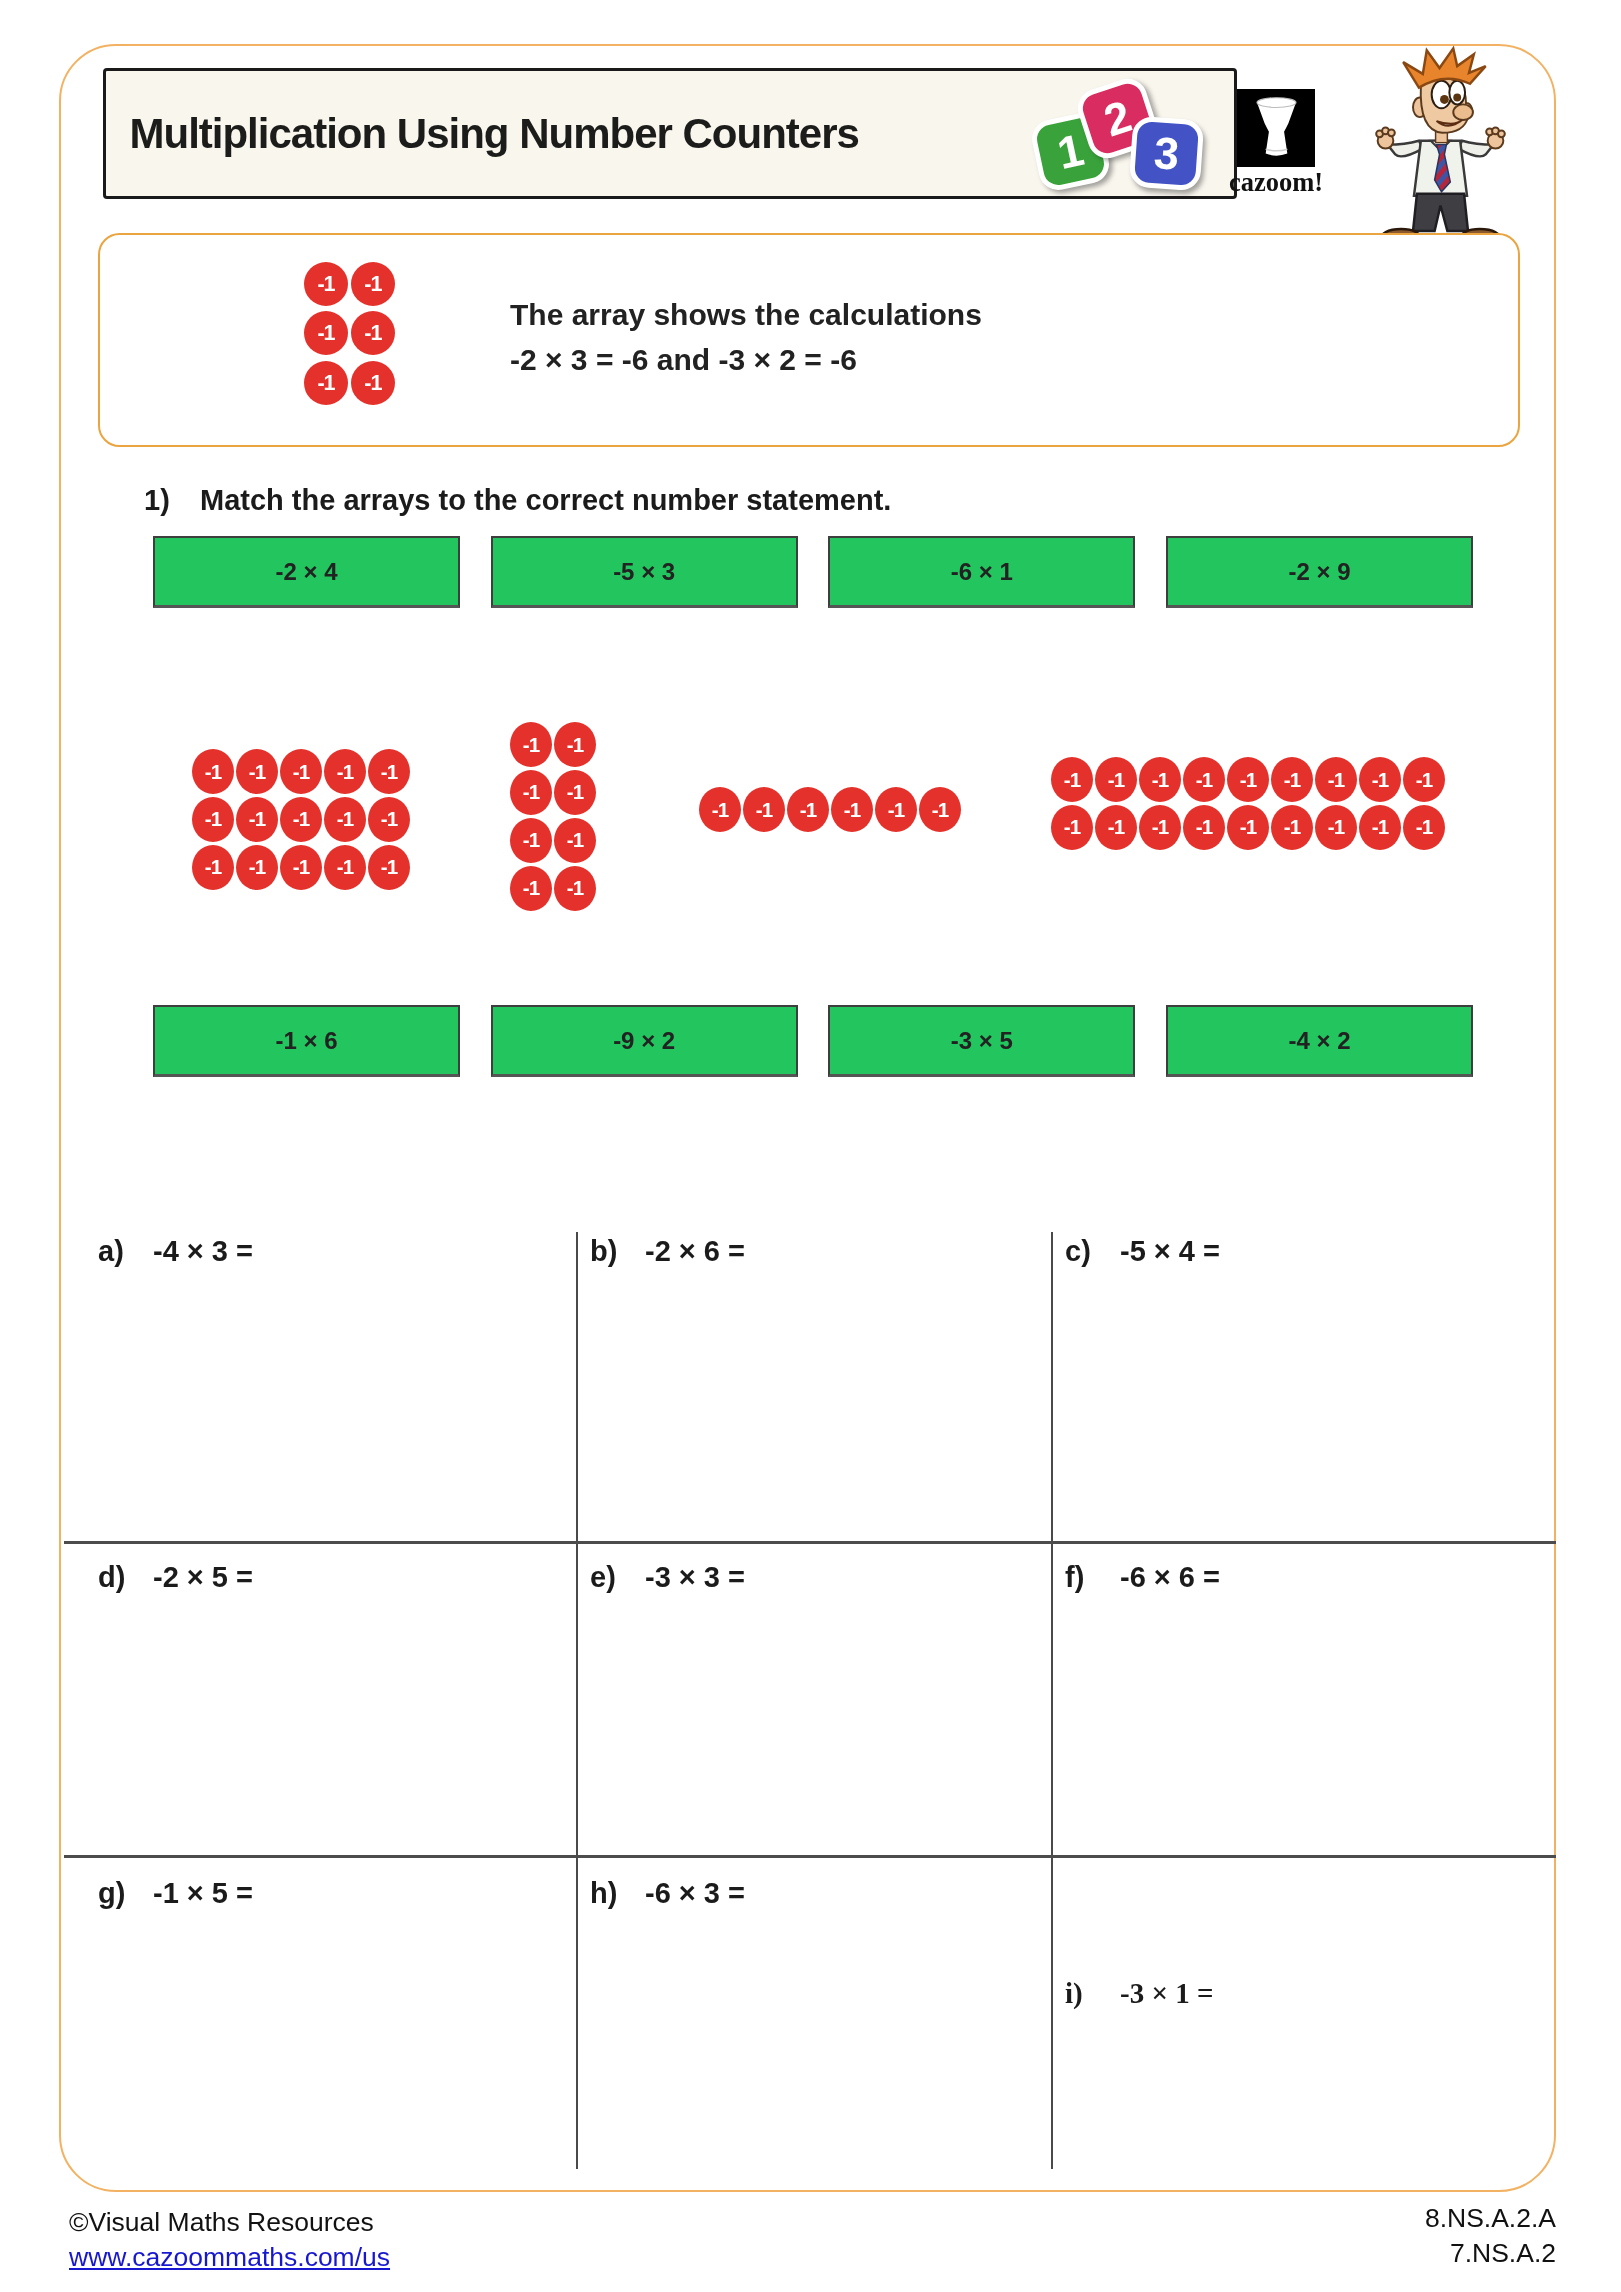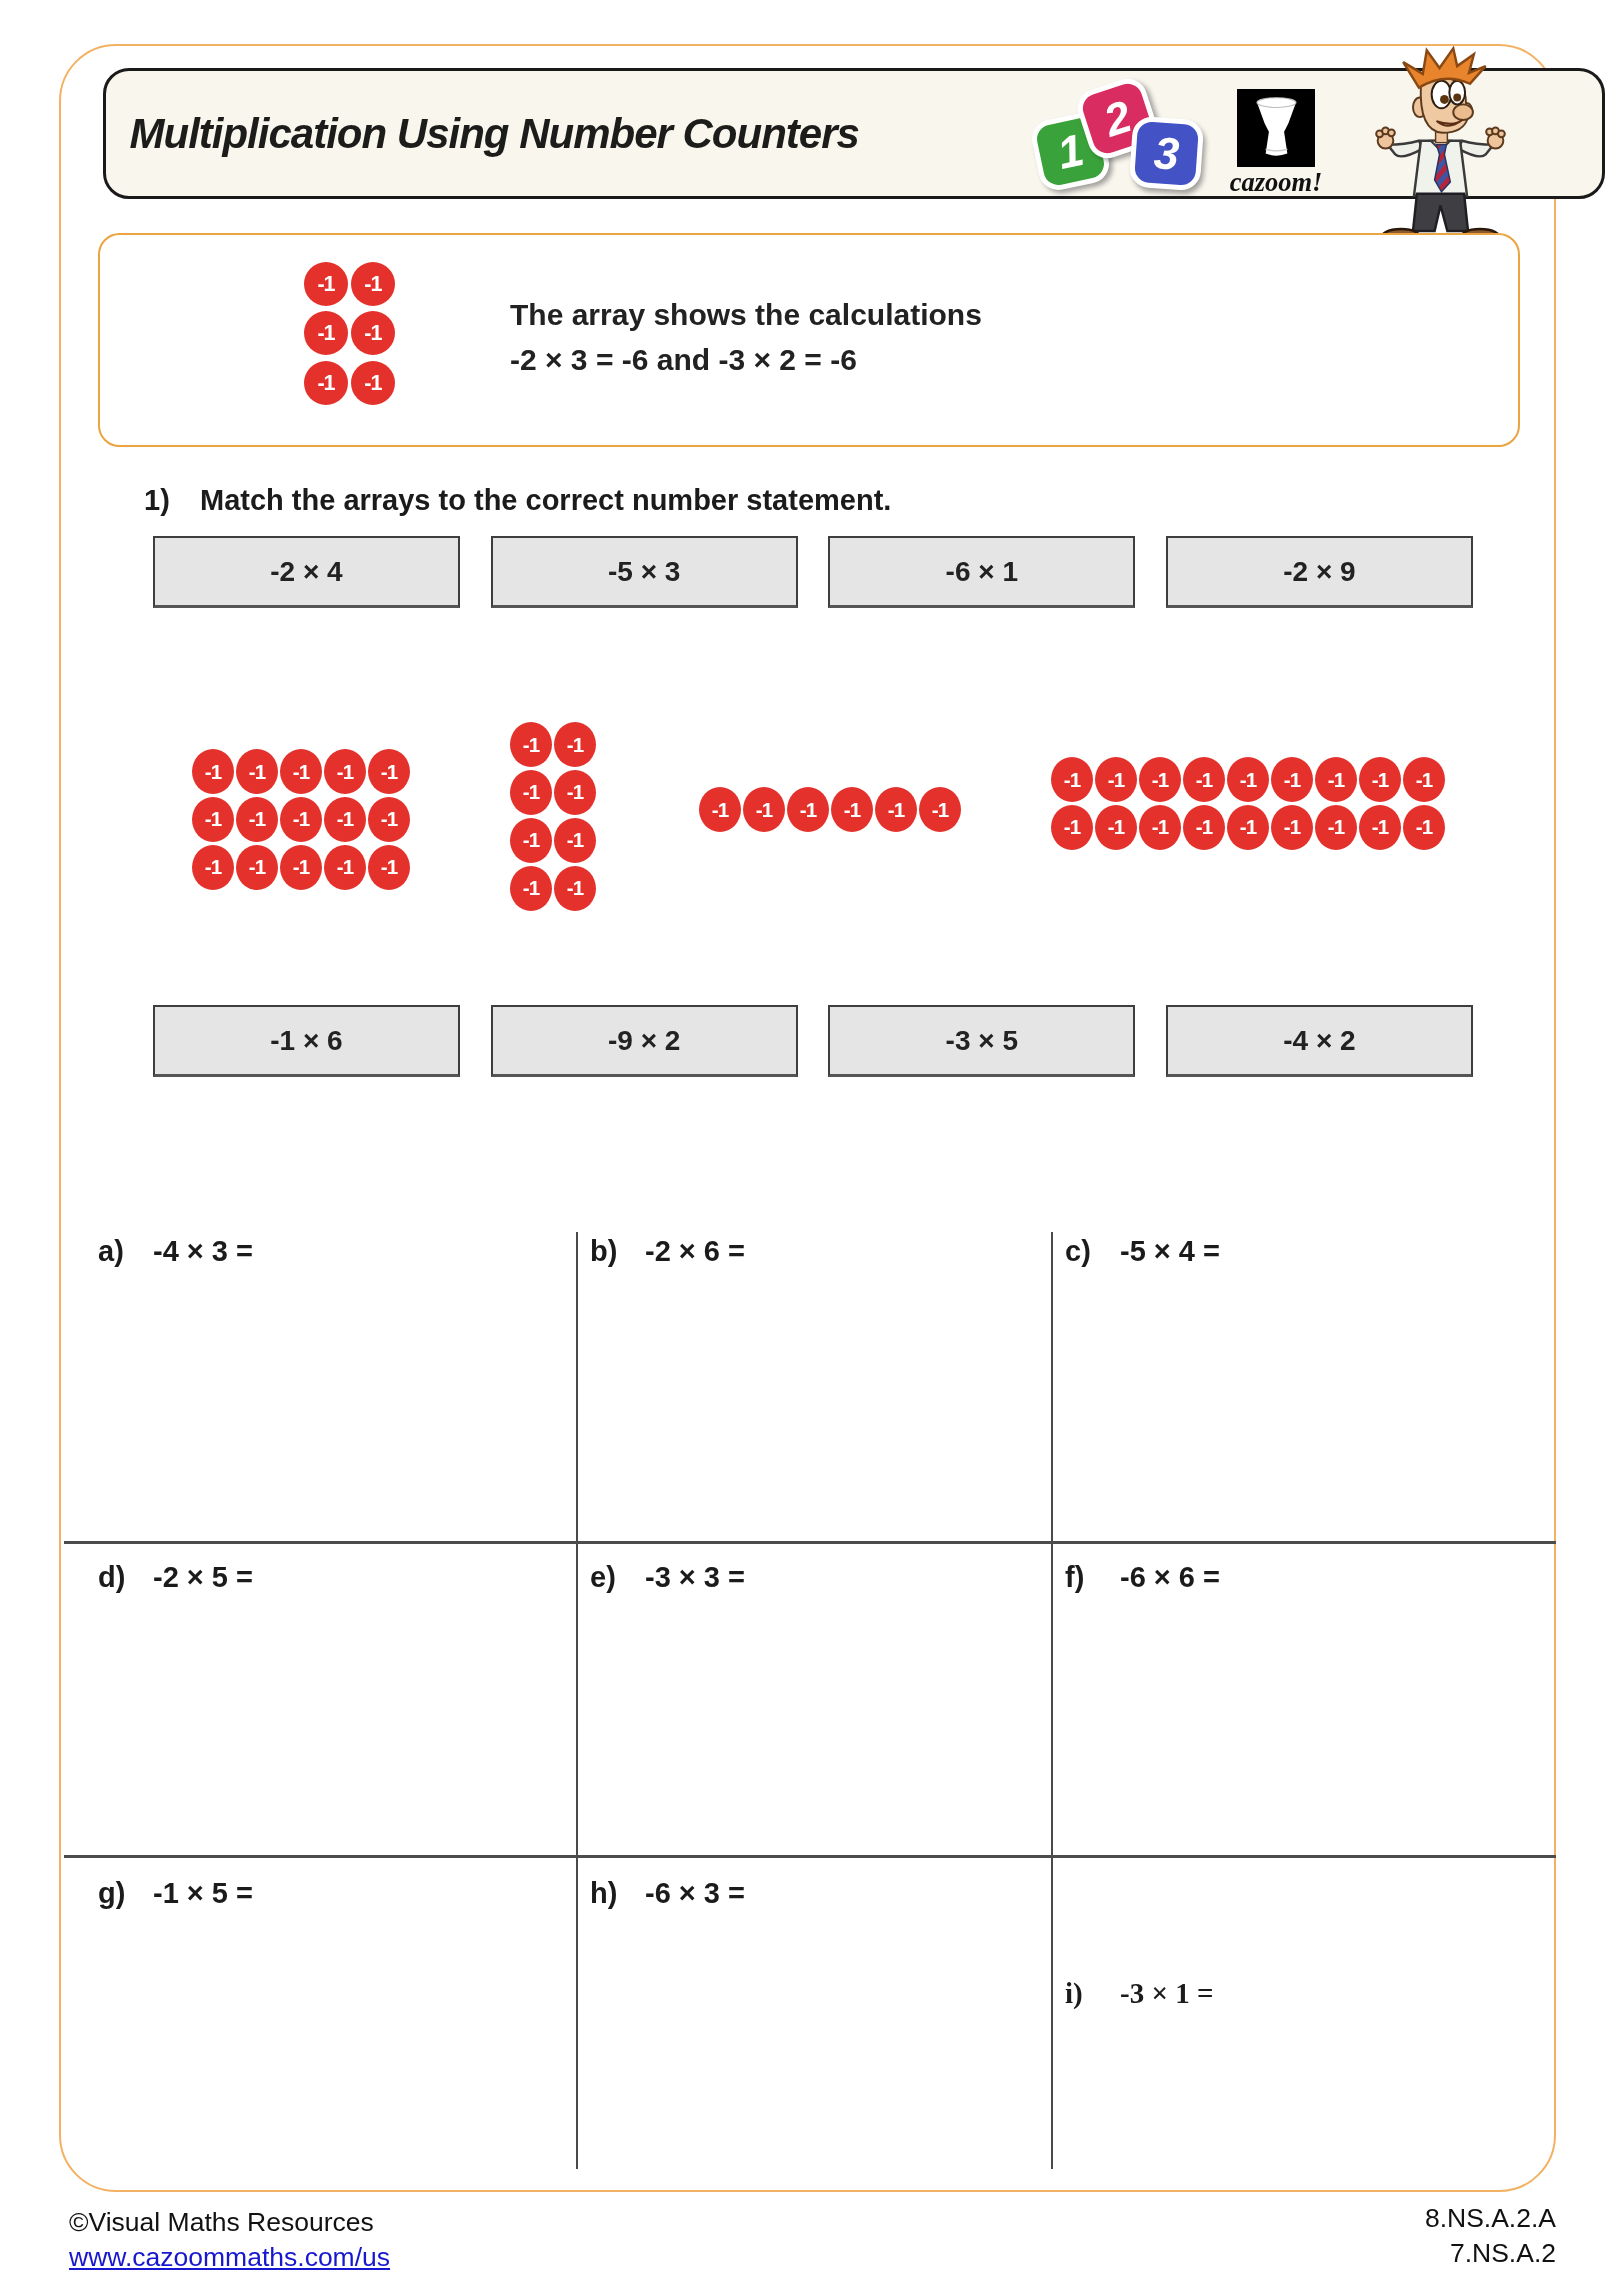--- a/index.html
+++ b/index.html
@@ -4,22 +4,22 @@
 <style>
   html,body{margin:0;padding:0;background:#fff;}
   .page{position:relative;width:1621px;height:2293px;background:#ffffff;
         font-family:"Liberation Sans",sans-serif;color:#1c1c1a;overflow:hidden;}
 
   
   .outer-border{position:absolute;left:59px;top:44px;width:1497px;height:2148px;
     border:2.9px solid #f3b263;border-radius:57px;box-sizing:border-box;}
 
   
-  .title-box{position:absolute;left:103px;top:68px;width:1502px;height:131px;
-    background:#f9f6ee;border:3.9px solid #1a1a1a;border-radius:26px;box-sizing:border-box;font-style:italic;}
+  .title-box{position:absolute;left:103px;top:68px;width:1134px;height:131px;
+    background:#f9f6ee;border:3.9px solid #1a1a1a;border-radius:4px;box-sizing:border-box;}
   .title-text{position:absolute;left:23.5px;top:50%;transform:translateY(-50%);
     font-size:42px;font-weight:bold;letter-spacing:-1px;white-space:nowrap;}
   .tile{position:absolute;width:61px;height:61px;border:5.9px solid #fff;border-radius:19.6px;
     color:#fff;font-size:45px;font-weight:bold;display:flex;align-items:center;justify-content:center;
     box-shadow:2.9px 3.9px 4.9px rgba(0,0,0,0.35);}
   .tile-0{left:929px;top:45px;transform:rotate(-12deg);}
   .tile-1{left:976px;top:11.8px;transform:rotate(-18deg);}
   .tile-2{left:1025px;top:47px;transform:rotate(4deg);}
   .cazoom{position:absolute;left:1119px;top:17.6px;width:102px;text-align:center;}
   .drum-box{width:78px;height:78px;background:#000;margin:0 auto;display:flex;
@@ -45,23 +45,23 @@
   .q-heading{position:absolute;font-size:29px;font-weight:bold;color:#1b1b1b;}
   .q-num{display:inline-block;width:56px;}
   #q1-heading{left:98px;top:484px;margin-left:46px;}
   #q2-heading{left:98px;top:1160px;}
 
   
   .statement-row{position:absolute;left:153px;width:1320px;display:flex;
     justify-content:space-between;}
   #q1-top-row{top:536px;}
   #q1-bottom-row{top:1005px;}
-  .statement-box{width:307px;height:72px;box-sizing:border-box;background:#e5e5e5;
+  .statement-box{width:307px;height:72px;box-sizing:border-box;background:#22c55e;
     border:2px solid #3e3e3e;border-bottom:3.9px solid #555;display:flex;
-    align-items:center;justify-content:center;font-size:28px;font-weight:bold;color:#222;}
+    align-items:center;justify-content:center;font-size:24px;font-weight:bold;color:#222;}
 
   
   .array-grid{position:absolute;display:grid;gap:2.9px 2px;}
   #array-0{left:192px;top:749px;}
   #array-1{left:510px;top:722px;}
   #array-2{left:699px;top:787px;}
   #array-3{left:1051px;top:757px;}
 
   
   .vline{position:absolute;width:2px;top:1232px;height:937px;background:#4a4a4a;}

